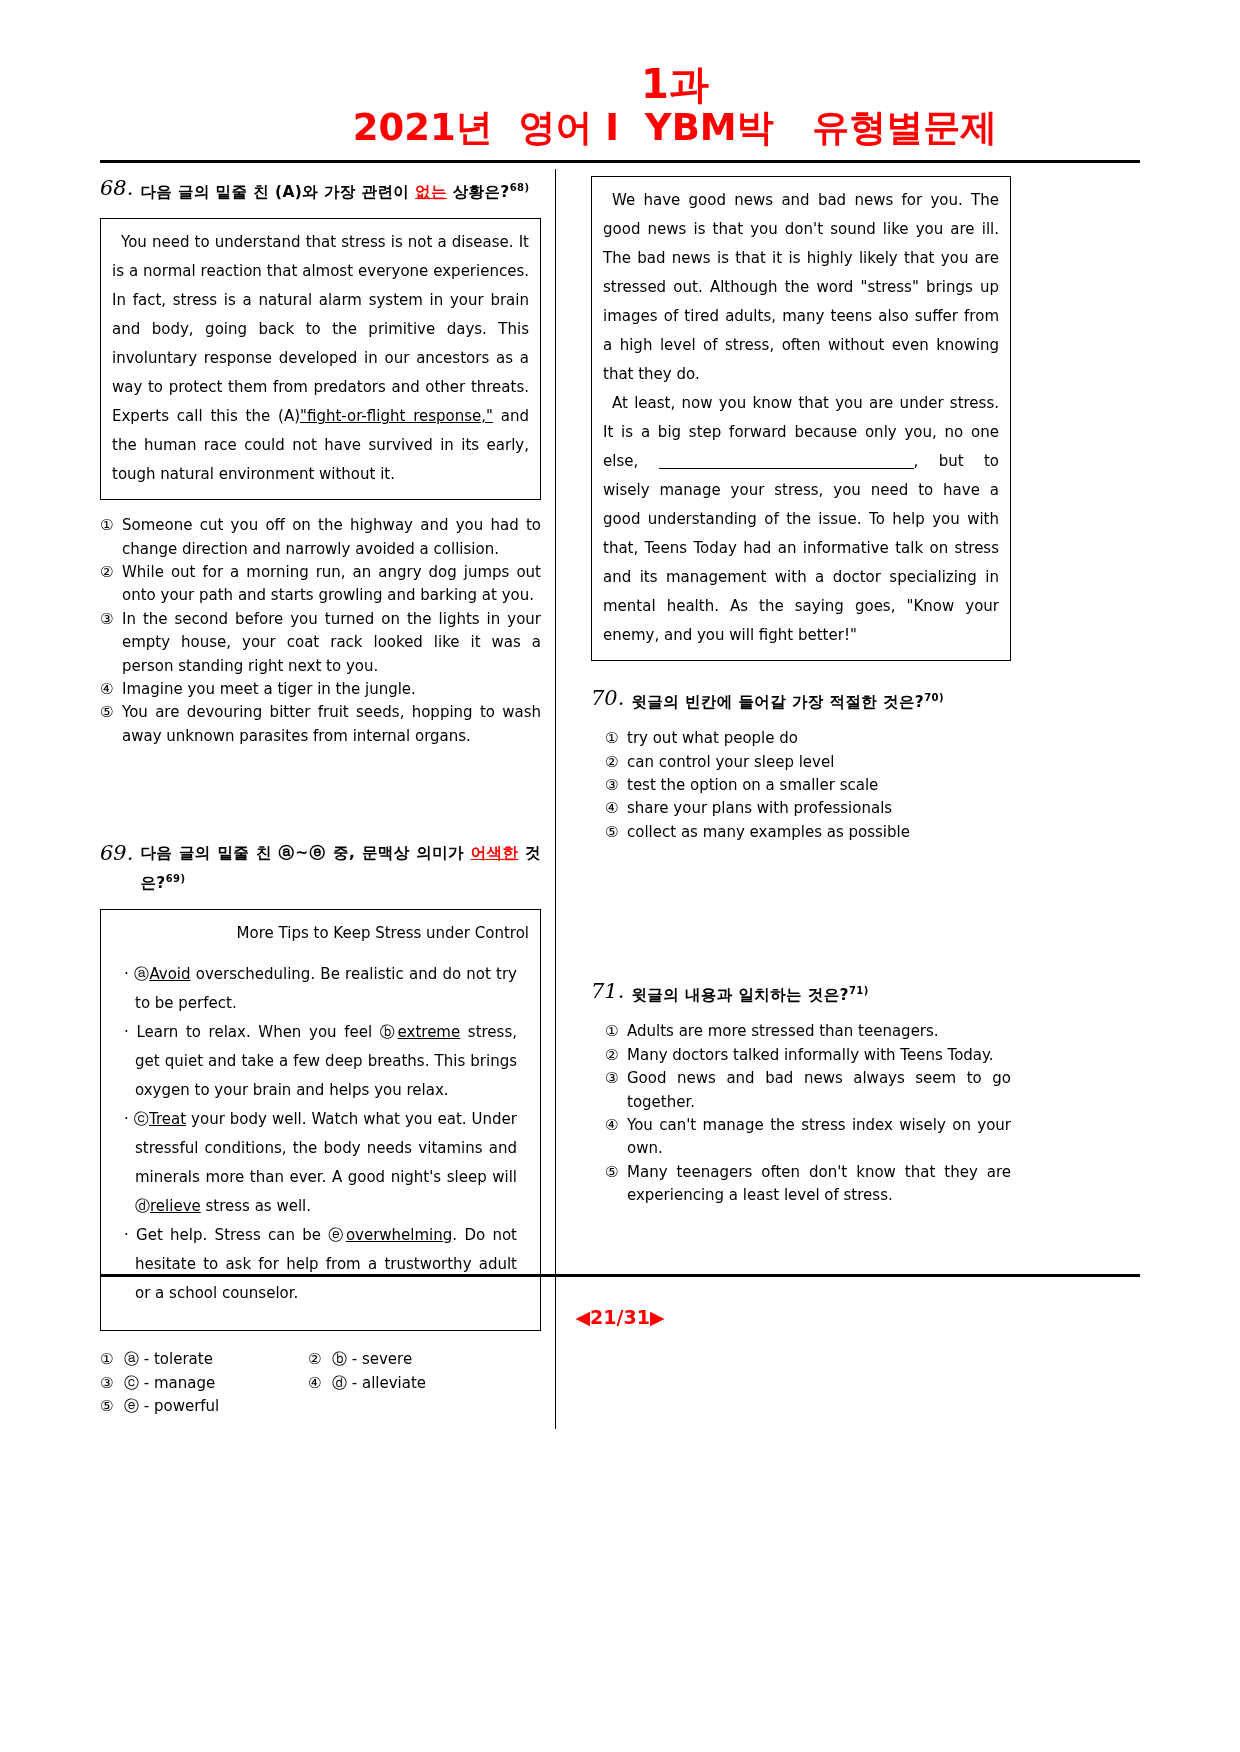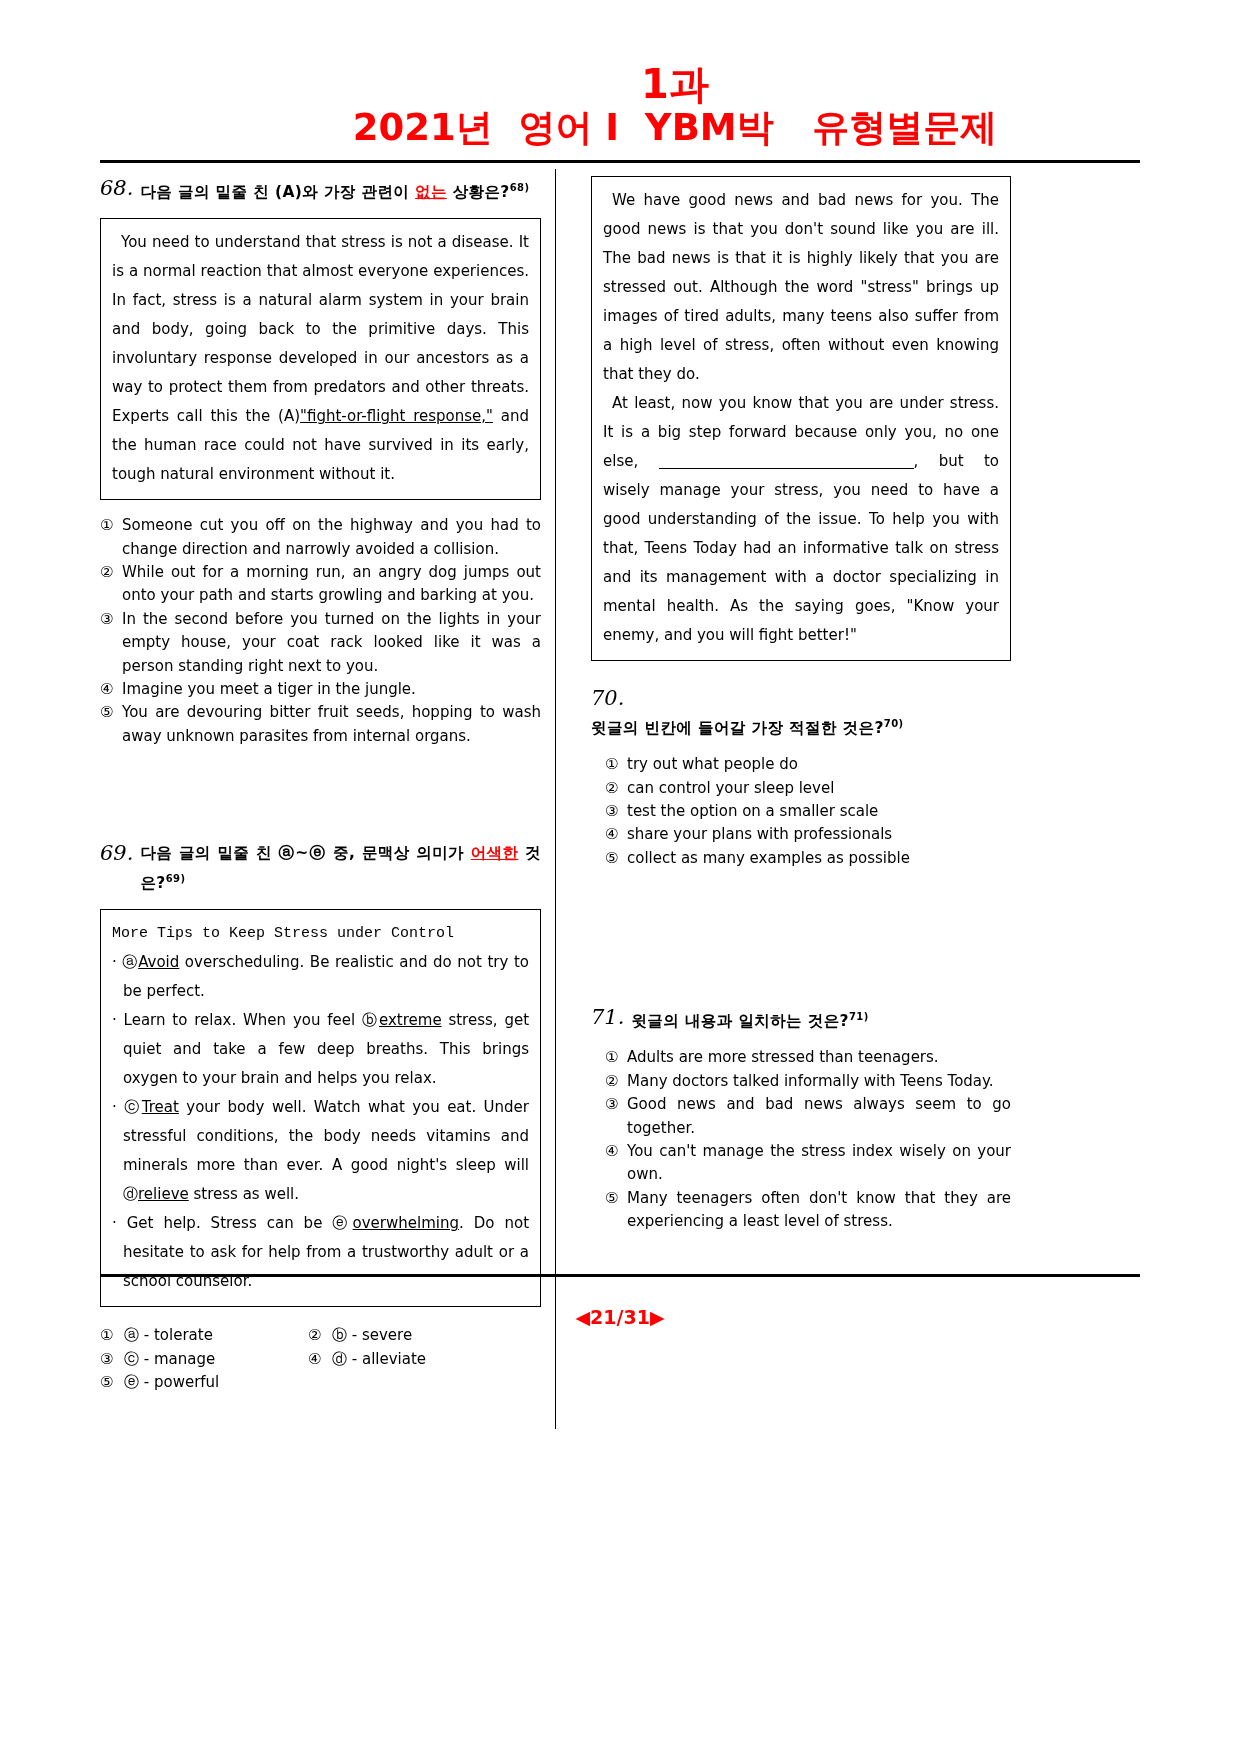--- a/index.html
+++ b/index.html
@@ -123,29 +123,29 @@
     padding: 9px 11px 10px 11px;
     margin-top: 13px;
     font-size: 15px;
     line-height: 29px;
     text-align: justify;
     text-justify: inter-word;
     font-family: "DejaVu Sans", "Liberation Sans", sans-serif;
   }
   .passage p { margin: 0; text-indent: 9px; }
   .passage p + p { margin-top: 0px; }
-  .passage .center { text-align: left; text-indent: 0; font-family: Liberation Mono, monospace; }
+  .passage .center { text-align: right; text-indent: 0; }
   .u { text-decoration: underline; }
   .blankline {
     display: inline-block;
     width: 255px;
     border-bottom: 1.6px solid #000;
     vertical-align: -3px;
   }
-  .bullet-list { margin: 0; padding: 0; list-style: none; }
+  .bullet-list { margin: 12px; padding: 0; list-style: none; }
   .bullet-list li {
     text-indent: -11px;
     padding-left: 11px;
     text-align: justify;
   }
   .bullet-list li::before { content: "\00B7\00A0"; }
 
   
   .choices {
     margin-top: 14px;
@@ -289,21 +289,21 @@
     <div class="col-divider"></div>
 
     <div class="col col-right">
 
 
       <div class="passage">
         <p>We have good news and bad news for you. The good news is that you don't sound like you are ill. The bad news is that it is highly likely that you are stressed out. Although the word "stress" brings up images of tired adults, many teens also suffer from a high level of stress, often without even knowing that they do.</p>
         <p><span>At least, now you know that you are under stress. It is a big step forward because only you, no one else, </span><span class="blankline"></span><span>, but to wisely manage your stress, you need to have a good understanding of the issue. To help you with that, Teens Today had an informative talk on stress and its management with a doctor specializing in mental health. As the saying goes, "Know your enemy, and you will fight better!"</span></p>
       </div>
 
-      <div class="q" style="margin-top:24px;flex-direction:column;">
+      <div class="q" style="margin-top:24px;">
         <div class="q-num">70.</div>
         <div class="q-text"><span>윗글의 빈칸에 들어갈 가장 적절한 것은?</span><span class="sup">70)</span></div>
       </div>
 
       <div class="choices wide" style="margin-top:12px; padding-left:14px;">
         <div class="choice">
           <div class="choice-mark">①</div>
           <div class="choice-body">try out what people do</div>
         </div>
         <div class="choice">

